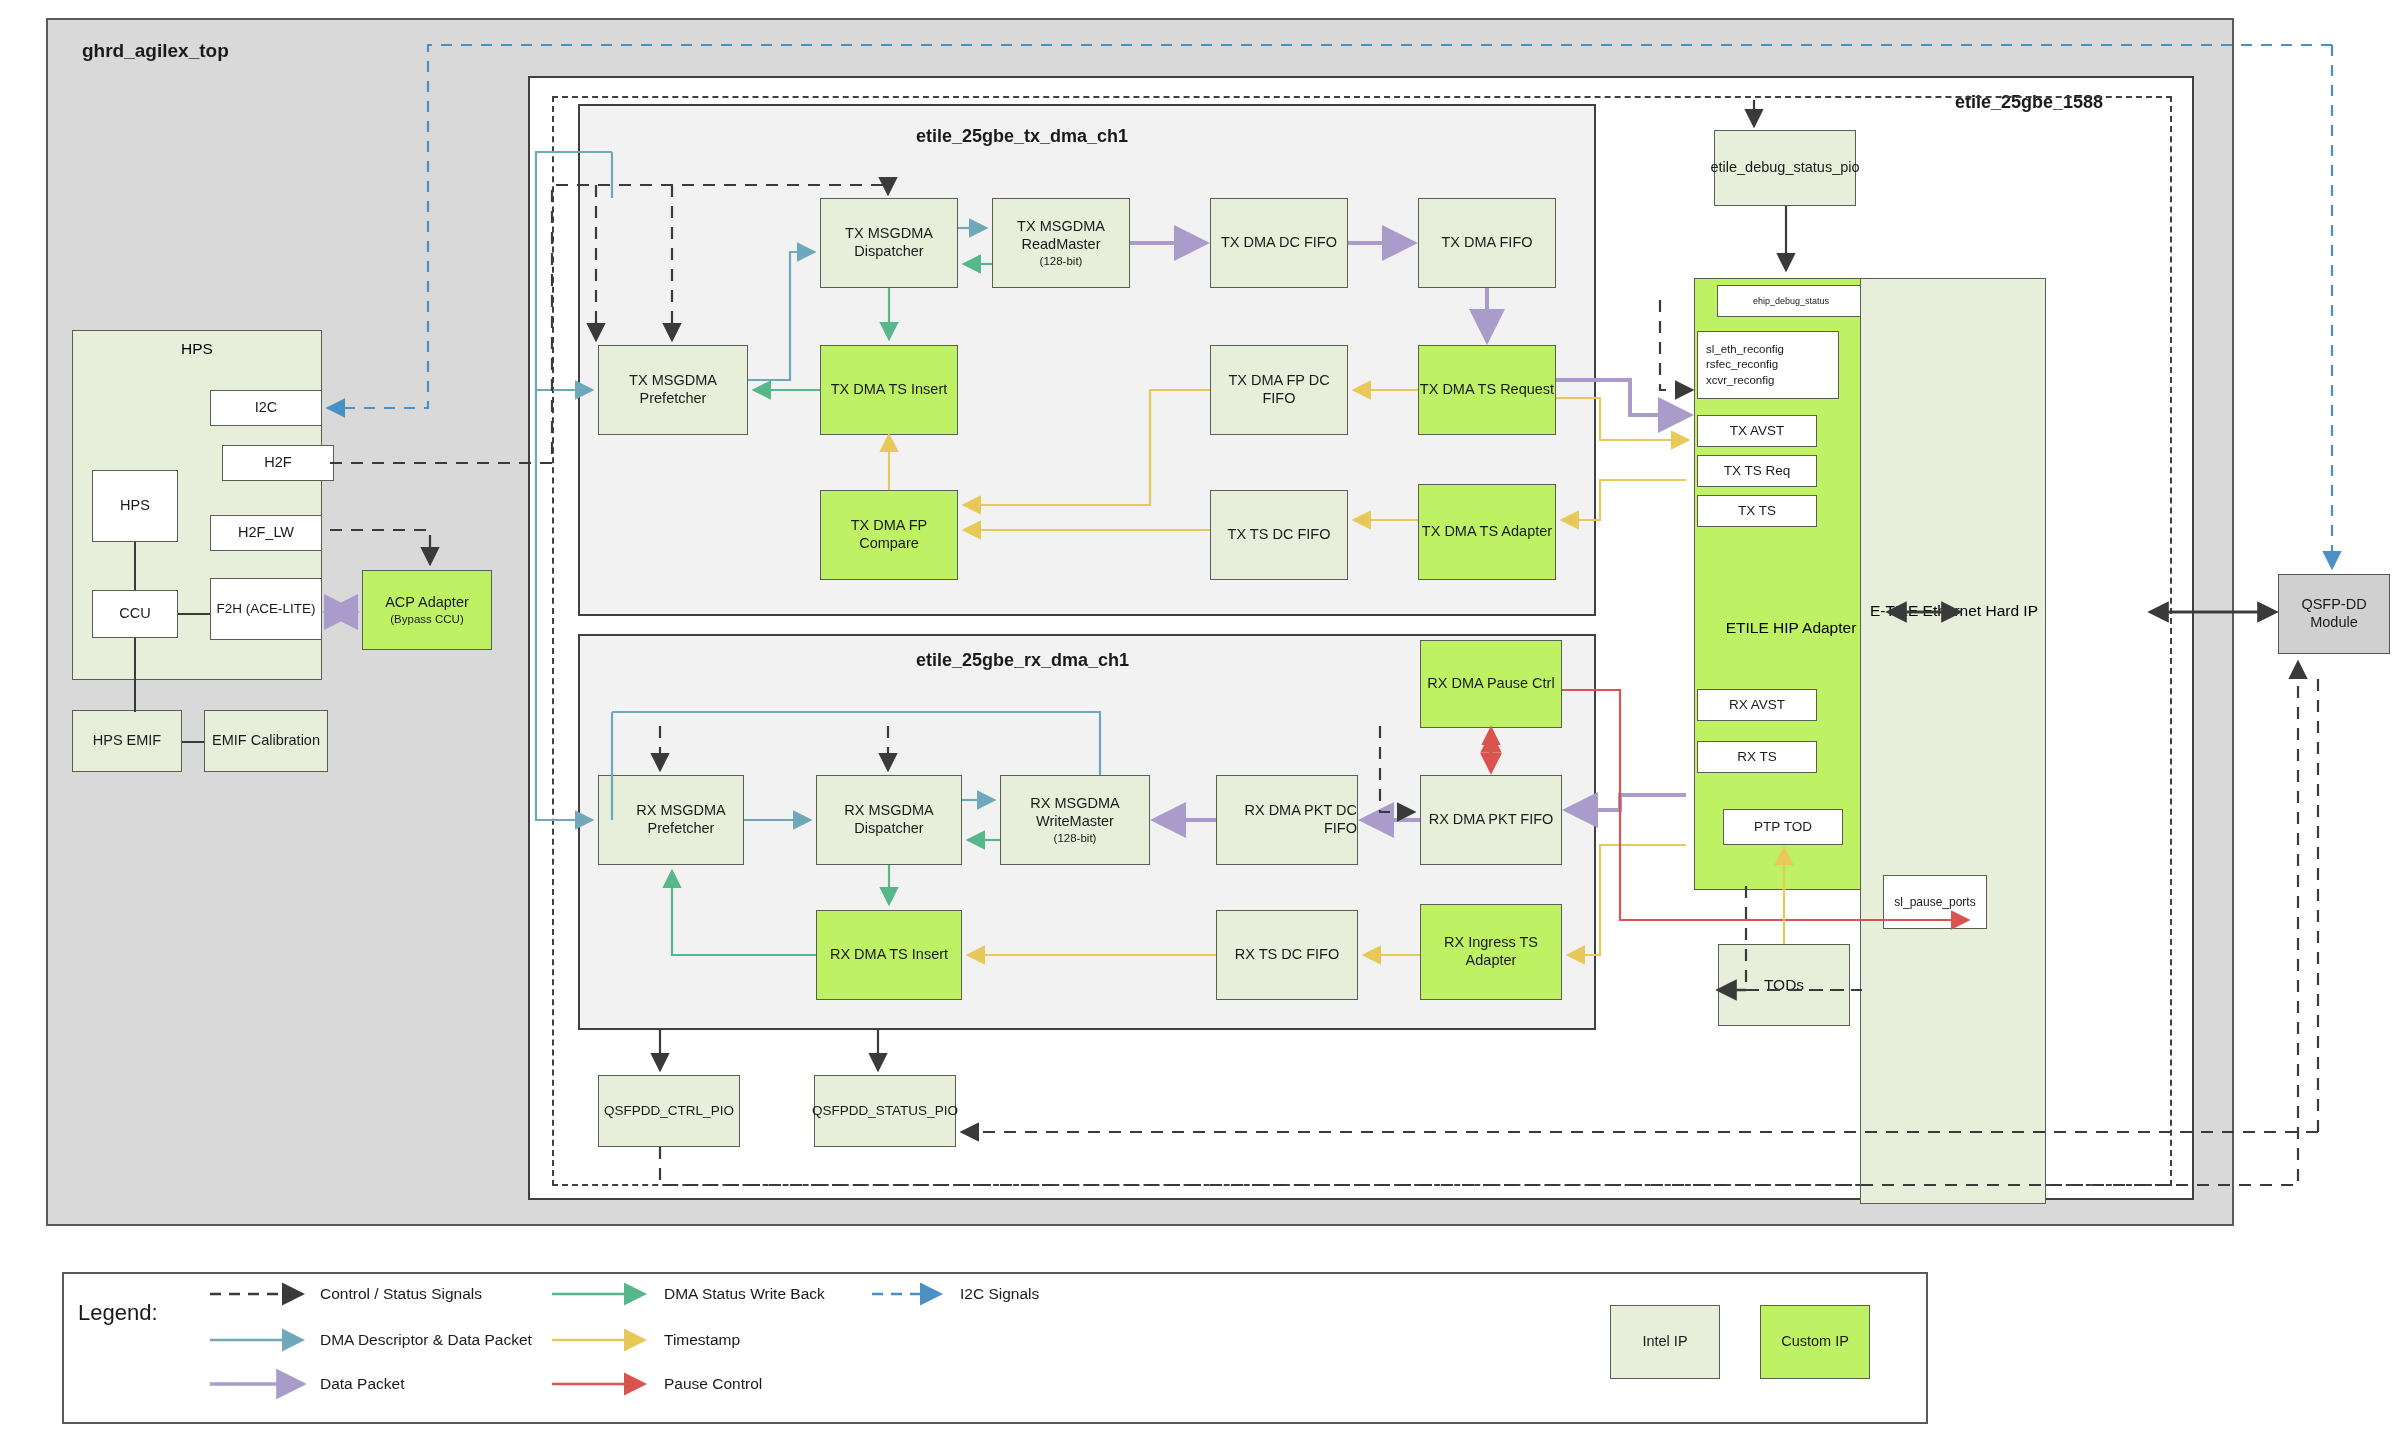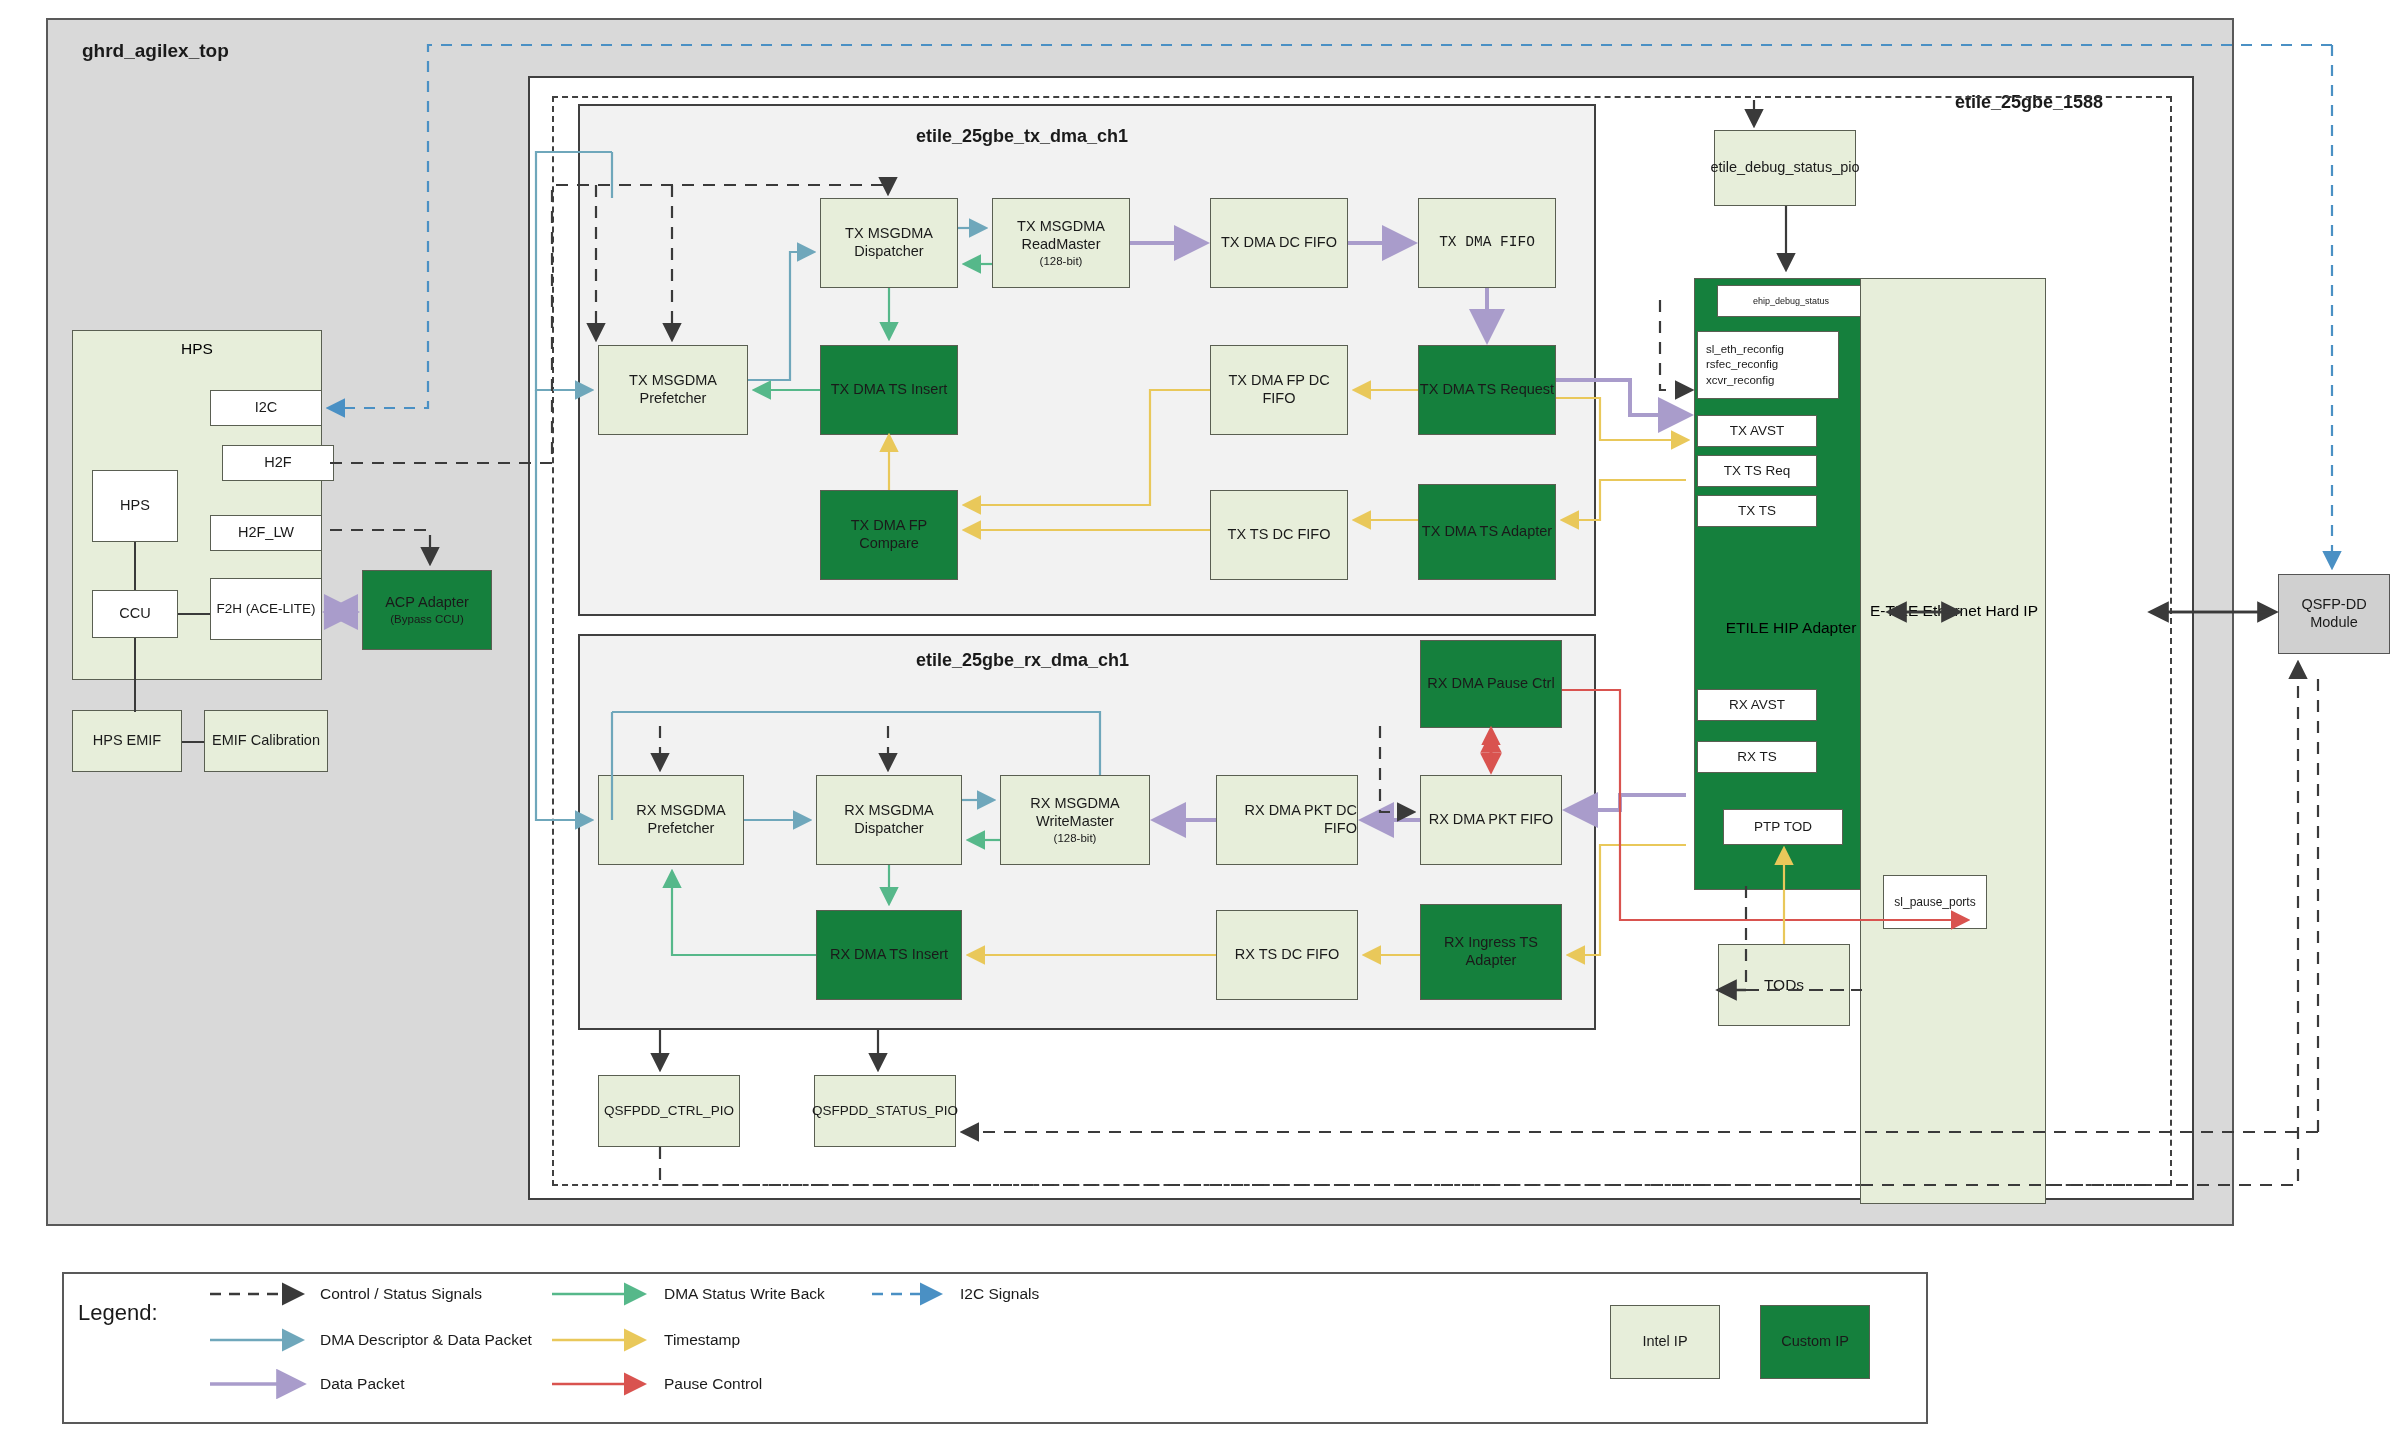--- a/index.html
+++ b/index.html
@@ -19,21 +19,21 @@
   .group-solid{background:#f2f2f2;border:2px solid #404040;}
   .group-dashed{border:2.5px dashed #404040;background:transparent;}
   .group-white{background:#ffffff;border:2px solid #404040;}
 
   .box{
     box-sizing:border-box;display:flex;align-items:center;justify-content:center;
     text-align:center;line-height:1.22;color:#1a1a1a;
     border:1.6px solid #5a5f52;
   }
   .intel{background:#e7eeda;}
-  .custom{background:#15803d;}
+  .custom{background:#bef264;}
   .plainwhite{background:#ffffff;}
   .grayblk{background:#d0d0d0;border:1.6px solid #555;}
   .hpsgrp{background:#e7eeda;border:1.6px solid #5a5f52;}
 
   .f13{font-size:13.5px;}
   .f14{font-size:14.5px;}
   .f15{font-size:15.5px;}
   .f16{font-size:16.5px;}
   .f11{font-size:11.5px;}
   .f9{font-size:9px;}
@@ -84,21 +84,21 @@
 
   <div class="abs box intel f14" style="left:820px;top:198px;width:138px;height:90px;">TX MSGDMA Dispatcher</div>
 
   <div class="abs box intel" style="left:992px;top:198px;width:138px;height:90px;flex-direction:column;">
     <span class="f14">TX MSGDMA ReadMaster</span>
     <span class="f11">(128-bit)</span>
   </div>
 
   <div class="abs box intel f14" style="left:1210px;top:198px;width:138px;height:90px;">TX DMA DC FIFO</div>
 
-  <div class="abs box intel f14" style="left:1418px;top:198px;width:138px;height:90px;font-family:Liberation Mono, monospace;">TX DMA FIFO</div>
+  <div class="abs box intel f14" style="left:1418px;top:198px;width:138px;height:90px;">TX DMA FIFO</div>
 
   <div class="abs box intel f14" style="left:598px;top:345px;width:150px;height:90px;">TX MSGDMA Prefetcher</div>
 
   <div class="abs box custom f14" style="left:820px;top:345px;width:138px;height:90px;">TX DMA TS Insert</div>
 
   <div class="abs box intel f14" style="left:1210px;top:345px;width:138px;height:90px;">TX DMA FP DC FIFO</div>
 
   <div class="abs box custom f14" style="left:1418px;top:345px;width:138px;height:90px;">TX DMA TS Request</div>
 
   <div class="abs box custom f14" style="left:820px;top:490px;width:138px;height:90px;">TX DMA FP Compare</div>

